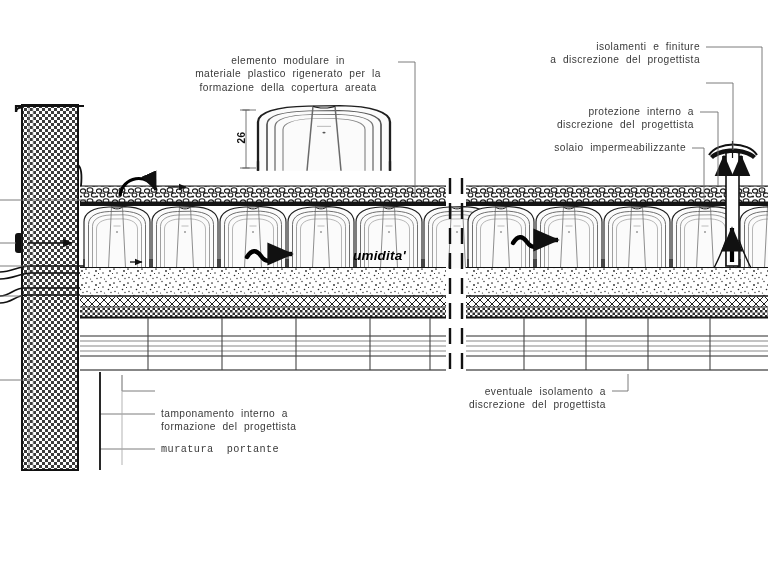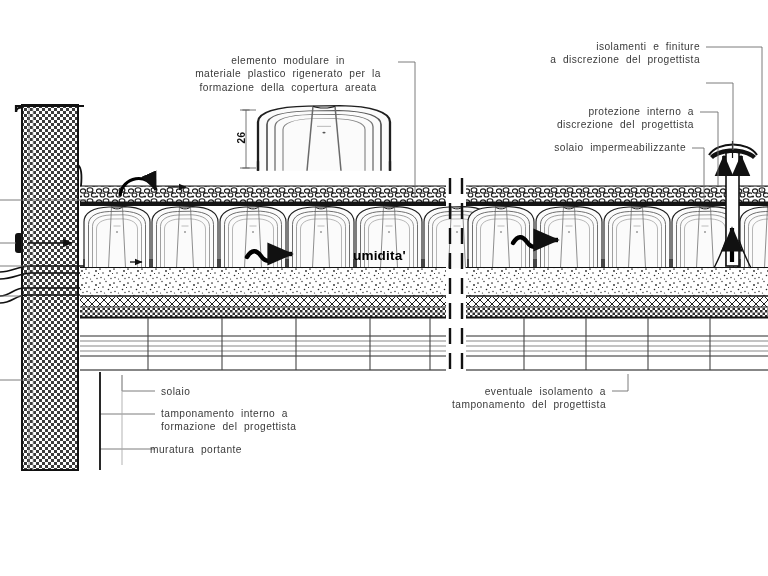--- a/index.html
+++ b/index.html
@@ -297,27 +297,26 @@
 
   <div class="note r" style="left:500px;top:40px;width:200px;">isolamenti  e  finiture
 a  discrezione  del  progettista</div>
 
 
   <div class="note r" style="left:494px;top:105px;width:200px;">protezione  interno  a
 discrezione  del  progettista</div>
 
   <div class="note r" style="left:486px;top:141px;width:200px;">solaio  impermeabilizzante</div>
 
-  <div class="note l" style="left:161px;top:385px;width:250px;">solaio</div>
 
   <div class="note l" style="left:161px;top:407px;width:260px;">tamponamento  interno  a
 formazione  del  progettista</div>
 
-  <div class="note l" style="left:150px;top:443px;width:250px;">muratura  portante</div>
+  <div class="note l" style="left:161px;top:443px;width:250px;font-family:Liberation Mono, monospace;">muratura  portante</div>
 
   <div class="note r" style="left:406px;top:385px;width:200px;">eventuale  isolamento  a
-tamponamento  del  progettista</div>
+discrezione  del  progettista</div>
 
   <div class="dimtxt" style="left:232px;top:132px;width:18px;text-align:center;">26</div>
 
-  <div class="umid" style="left:353px;top:248px;">umidita'</div>
+  <div class="umid" style="left:353px;top:248px;font-style:italic;">umidita'</div>
 
 </div>
 
 </body></html>

